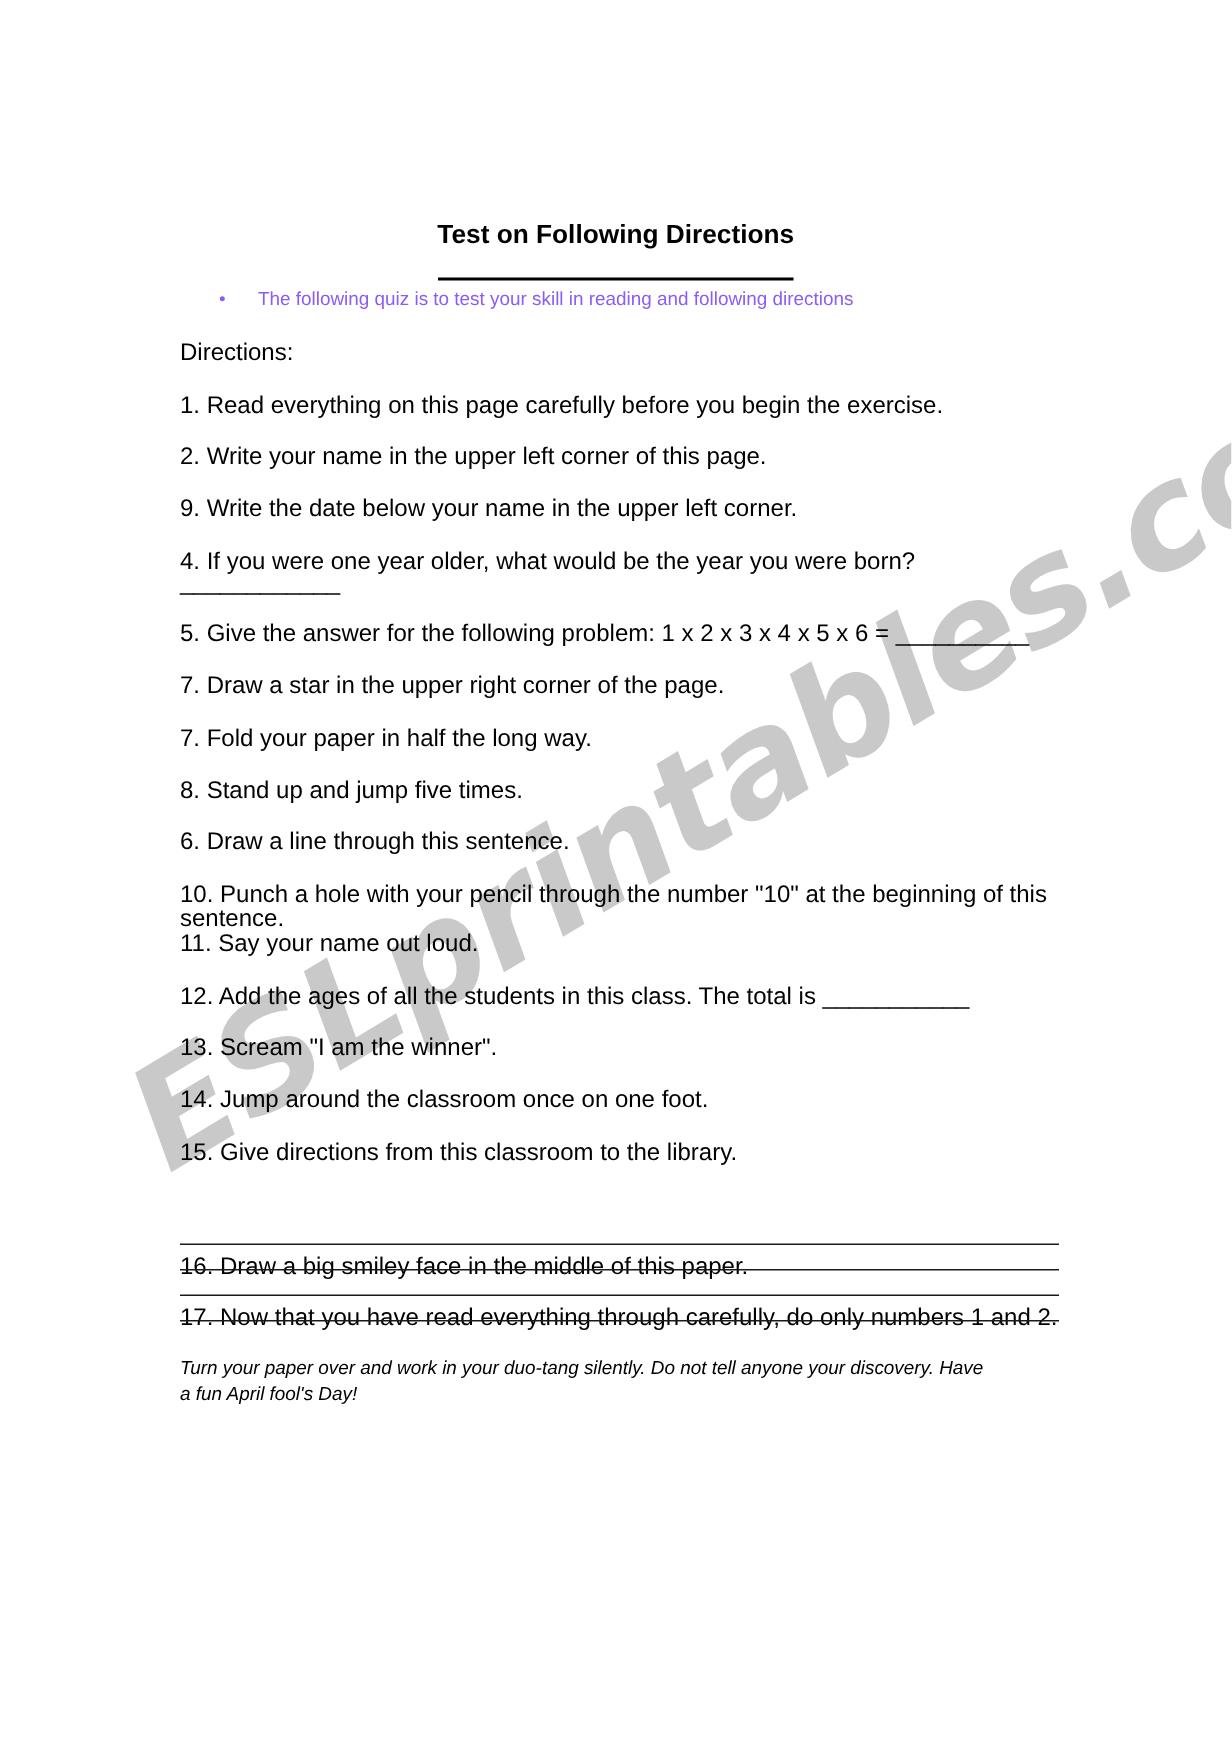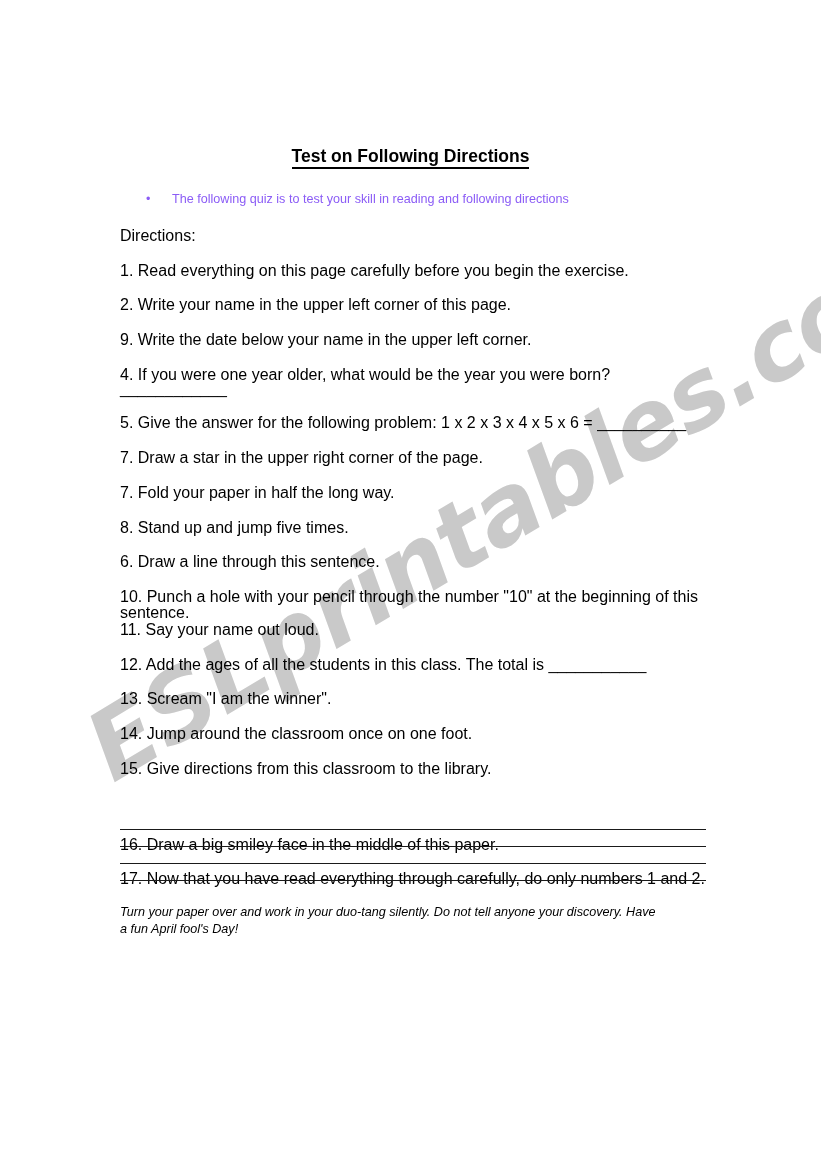--- a/index.html
+++ b/index.html
@@ -58,21 +58,21 @@
     top: 146px;
     width: 821px;
     text-align: center;
     font-size: 17.5px;
     font-weight: bold;
     color: #000000;
     letter-spacing: 0px;
   }
   .title span.t-inner {
     border-bottom: 2px solid #000000;
-    padding-bottom: 1px;
+    padding-bottom: 19px;
   }
 
   .bullet-row {
     position: absolute;
     left: 146px;
     top: 191px;
     width: 600px;
     font-size: 12.6px;
     color: #8b5cf6;
     line-height: 17px;

